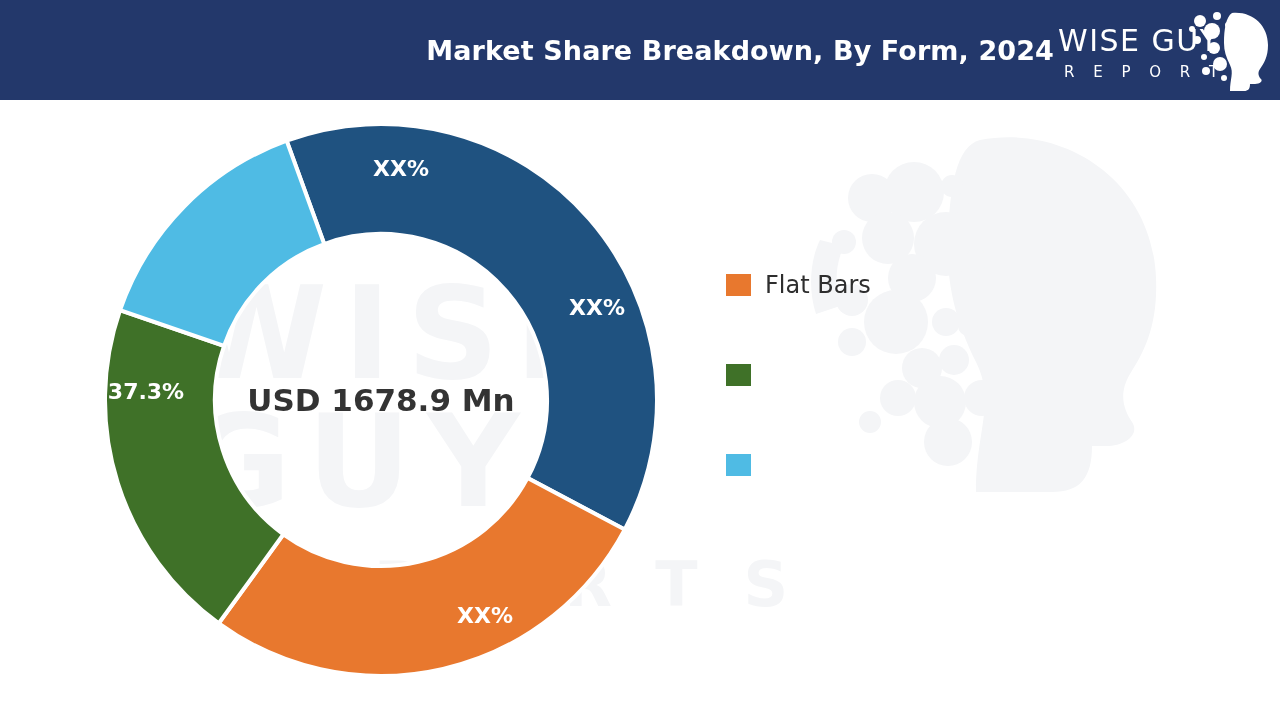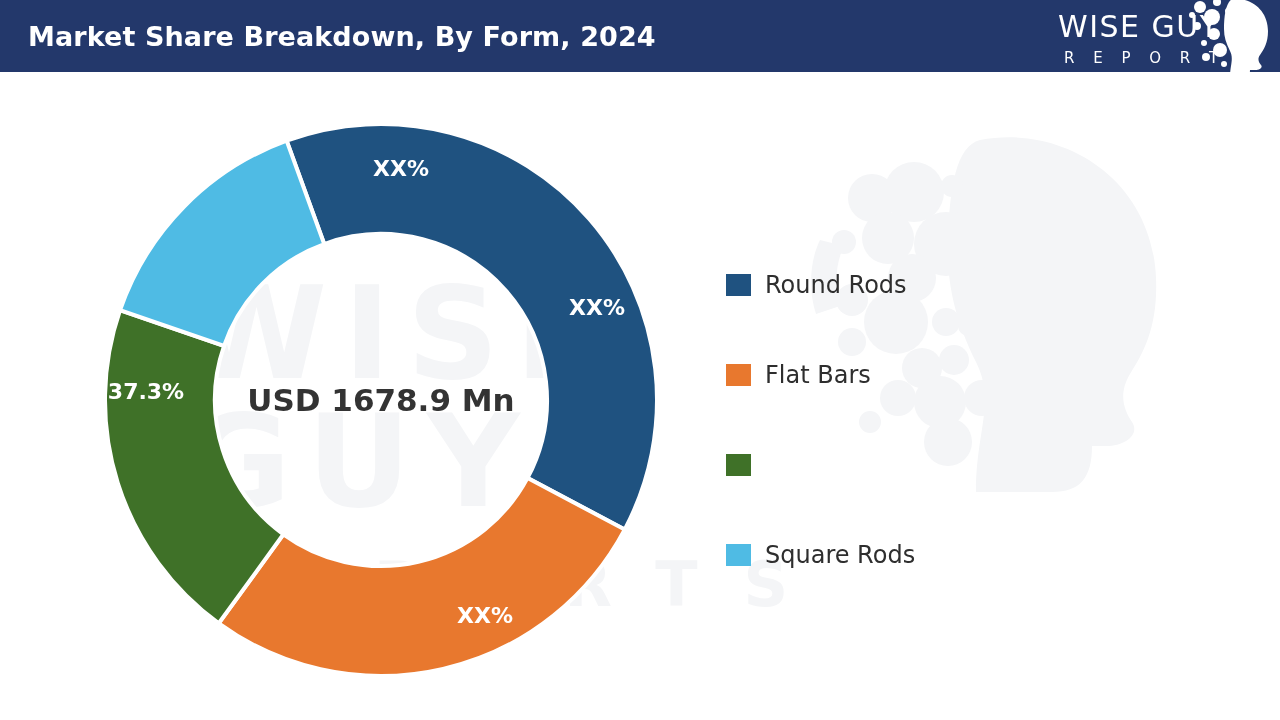--- a/index.html
+++ b/index.html
@@ -8,25 +8,25 @@
     font-family: "DejaVu Sans", "Liberation Sans", sans-serif;
     background: #ffffff;
     overflow: hidden;
     position: relative;
   }
 
   
   #header {
     position: absolute;
     left: 0; top: 0;
-    width: 1280px; height: 72px;
+    width: 1280px; height: 100px;
     background: #23386b;
     display: flex;
     align-items: center;
-    justify-content: space-between;
+    justify-content: flex-end;
     padding: 0 8px 0 28px;
   }
   #page-title {
     color: #ffffff;
     font-size: 27px;
     font-weight: bold;
     letter-spacing: 0.1px;
     white-space: nowrap;
   }
   #logo {
@@ -204,33 +204,28 @@
           <text x="485" y="523" text-anchor="middle" class="slice-label">XX%</text>
           <text x="597" y="215" text-anchor="middle" class="slice-label">XX%</text>
           <text x="401" y="76" text-anchor="middle" class="slice-label">XX%</text>
         </g>
       <text id="donut-center-value" x="381" y="311" text-anchor="middle">USD 1678.9 Mn</text>
     </svg>
   </div>
 
   <div id="legend">
 
-    <div class="legend-item">
-      <span class="legend-swatch" style="background: rgb(31, 82, 128);"></span>
-      <span class="legend-label">Round Rods</span>
-    </div>
 
     <div class="legend-item">
       <span class="legend-swatch" style="background: rgb(232, 120, 46);"></span>
       <span class="legend-label">Flat Bars</span>
     </div>
 
     <div class="legend-item">
       <span class="legend-swatch" style="background: rgb(63, 113, 40);"></span>
     </div>
 
     <div class="legend-item">
       <span class="legend-swatch" style="background: rgb(79, 187, 228);"></span>
-      <span class="legend-label">Square Rods</span>
     </div>
 
   </div>
 </div>
 
 </body></html>

